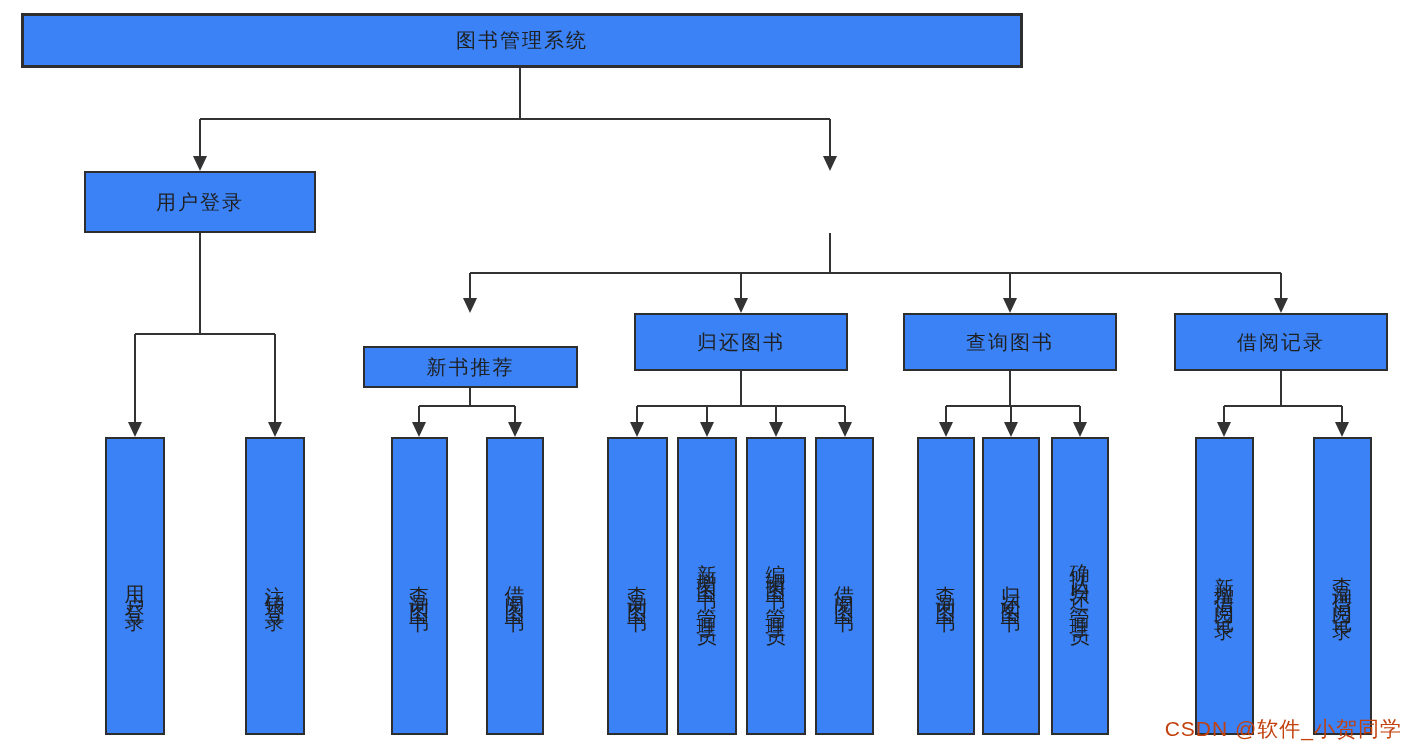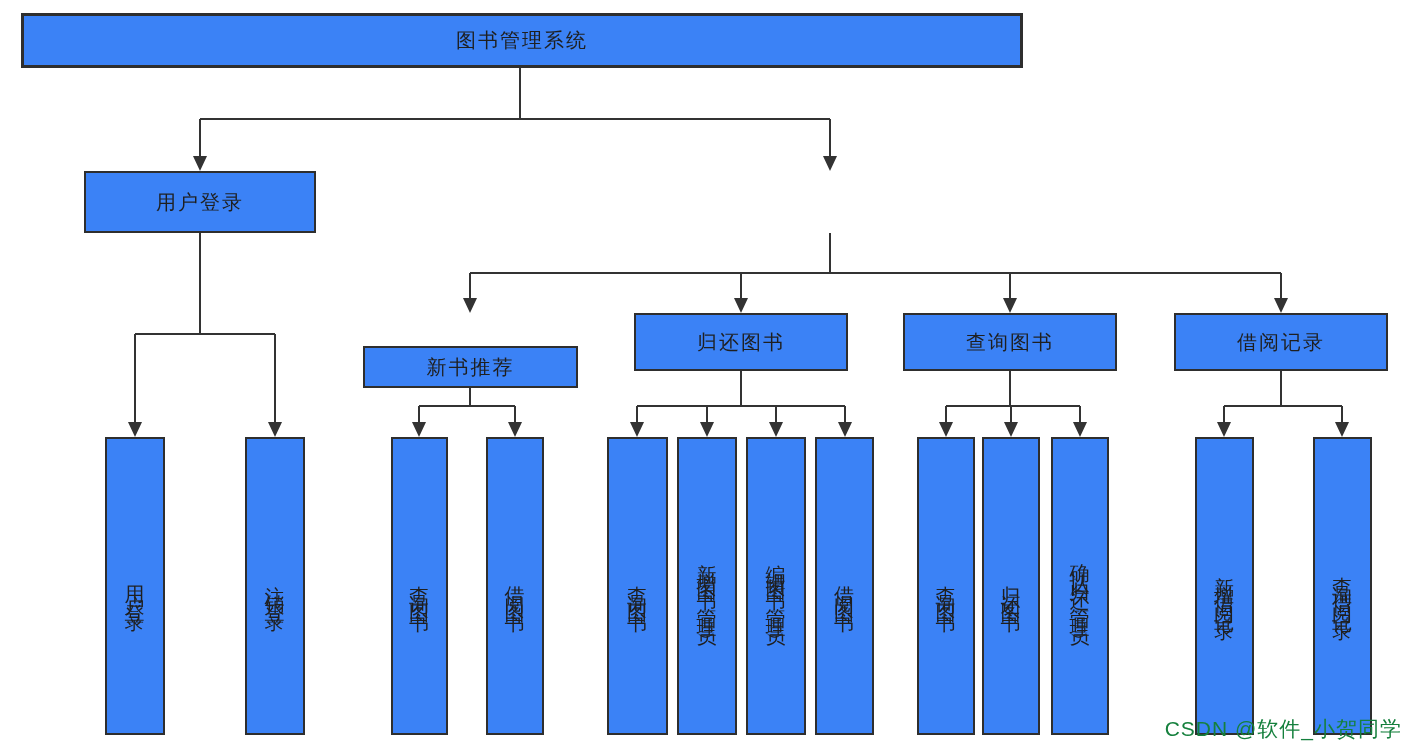--- a/index.html
+++ b/index.html
@@ -36,21 +36,21 @@
     letter-spacing: 9px;
     line-height: 1;
     padding-top: 4px;
   }
   .watermark {
     position: absolute;
     right: 3px;
     bottom: 4px;
     font-size: 21px;
     letter-spacing: 1px;
-    color: #15803d;
+    color: #c2410c;
     white-space: nowrap;
   }
 </style>
 </head>
 <body>
 
 <div class="canvas">
 
   <svg class="connectors" viewBox="0 0 1405 747" xmlns="http://www.w3.org/2000/svg">
     <g stroke="#333333" stroke-width="2" fill="none">

